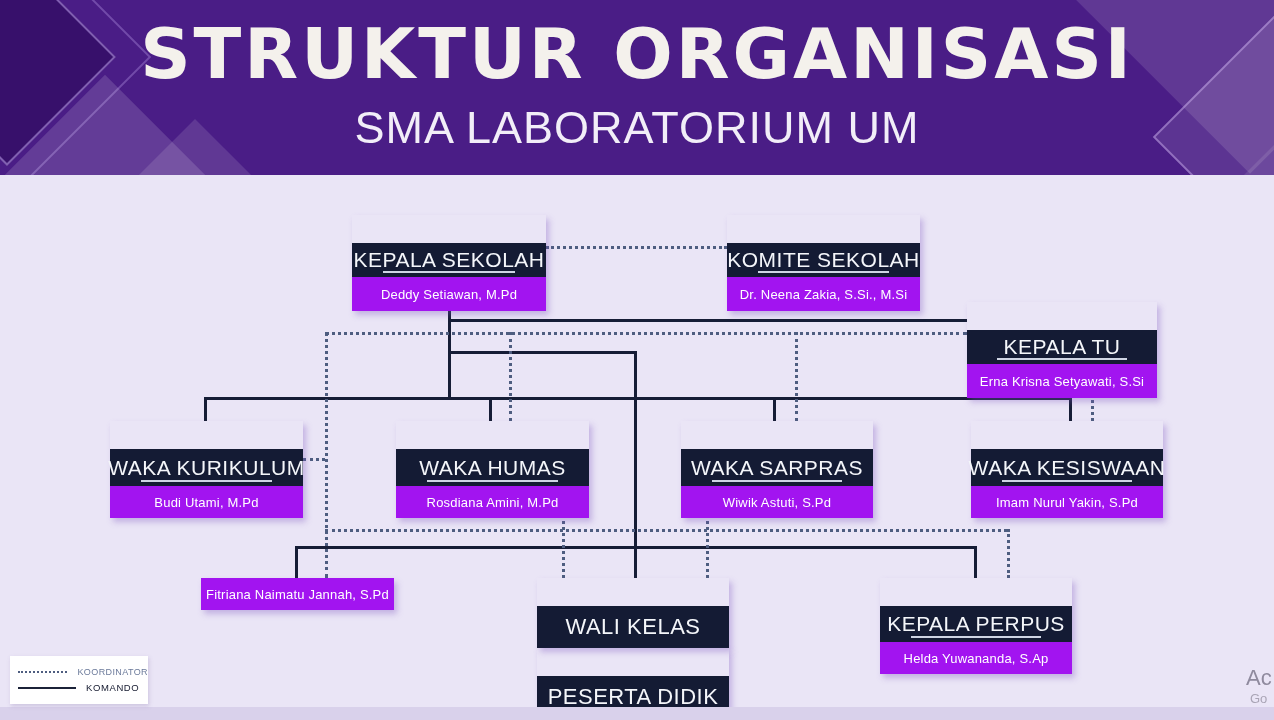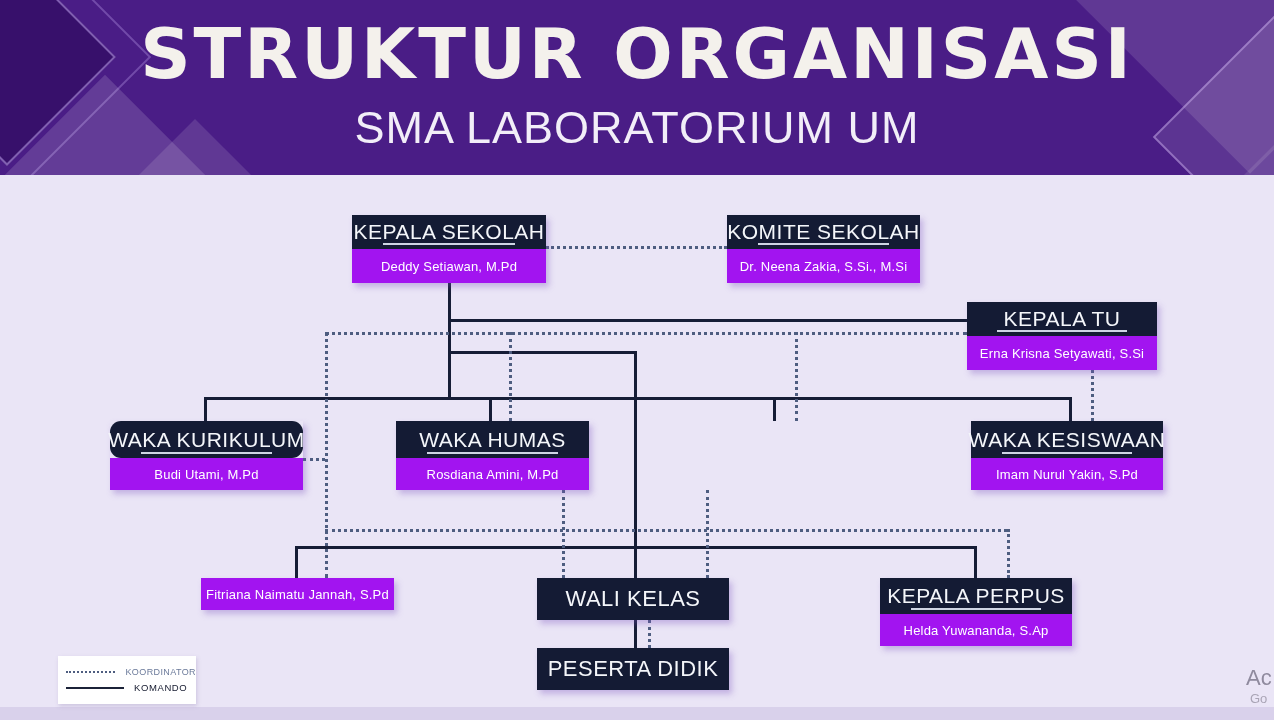--- a/index.html
+++ b/index.html
@@ -33,34 +33,34 @@
   .lh{position:absolute;height:0;border-top:3px solid #161d36;z-index:1;}
   .lv{position:absolute;width:0;border-left:3px solid #161d36;z-index:1;}
   .dh{position:absolute;height:0;border-top:3px dotted #4e5d80;z-index:1;}
   .dv{position:absolute;width:0;border-left:3px dotted #4e5d80;z-index:1;}
   
   .org-box{position:absolute;z-index:2;display:flex;flex-direction:column;
     box-shadow:3px 4px 6px rgba(120,80,190,.35);}
   .box-title{
     position:relative;background:#141b34;color:#f4f6fa;
     display:flex;align-items:center;justify-content:center;
-    font-size:21px;font-weight:400;letter-spacing:.5px;white-space:nowrap;
+    font-size:21px;font-weight:400;letter-spacing:.5px;white-space:nowrap;margin-top:28px;
   }
   .with-name .box-title::after{
     content:"";position:absolute;left:16%;right:16%;bottom:4px;height:2px;background:#cfd5e4;
   }
   .box-name{
     background:#a214f0;color:#ffffff;display:flex;align-items:center;justify-content:center;
     font-size:13px;letter-spacing:.2px;white-space:nowrap;
   }
   
   #legend{
     position:absolute;left:10px;top:656px;width:138px;height:44px;background:#ffffff;
     z-index:3;box-shadow:1px 2px 4px rgba(120,100,160,.25);
-    display:flex;flex-direction:column;justify-content:center;gap:5px;padding:2px 0;margin-left:48px;
+    display:flex;flex-direction:column;justify-content:center;gap:5px;padding:2px 0;
   }
   .legend-row{display:flex;align-items:center;gap:10px;padding-left:8px;}
   .legend-dotted{width:58px;border-top:2px dotted #4e5d80;}
   .legend-solid{width:58px;border-top:2px solid #1b2238;}
   .legend-label-k{font-size:9px;color:#6b7a9a;letter-spacing:.4px;}
   .legend-label-m{font-size:9.5px;color:#14192e;letter-spacing:.6px;}
   
   #bottom-strip{position:absolute;left:0;bottom:0;width:1274px;height:13px;background:#d9d1eb;z-index:2;}
   #watermark1{position:absolute;left:1246px;top:665px;font-size:22px;color:#8f8a9e;z-index:5;white-space:nowrap;}
   #watermark2{position:absolute;left:1250px;top:691px;font-size:13px;color:#a9a4b5;z-index:5;white-space:nowrap;}
@@ -118,29 +118,33 @@
     <div class="box-title" style="height:34px;">KOMITE SEKOLAH</div>
     <div class="box-name" style="height:34px;">Dr. Neena Zakia, S.Si., M.Si</div>
   </div>
 
   <div class="org-box with-name" style="left:967px;top:302px;width:190px;">
     <div class="box-title" style="height:34px;">KEPALA TU</div>
     <div class="box-name" style="height:34px;">Erna Krisna Setyawati, S.Si</div>
   </div>
 
   <div class="org-box with-name" style="left:110px;top:421px;width:193px;">
-    <div class="box-title" style="height:37px;border-radius:11px;">WAKA KURIKULUM</div>
+    <div class="box-title" style="height:37px;">WAKA KURIKULUM</div>
     <div class="box-name" style="height:32px;">Budi Utami, M.Pd</div>
   </div>
 
   <div class="org-box with-name" style="left:396px;top:421px;width:193px;">
     <div class="box-title" style="height:37px;">WAKA HUMAS</div>
     <div class="box-name" style="height:32px;">Rosdiana Amini, M.Pd</div>
   </div>
 
+  <div class="org-box with-name" style="left:681px;top:421px;width:192px;">
+    <div class="box-title" style="height:37px;">WAKA SARPRAS</div>
+    <div class="box-name" style="height:32px;">Wiwik Astuti, S.Pd</div>
+  </div>
 
   <div class="org-box with-name" style="left:971px;top:421px;width:192px;">
     <div class="box-title" style="height:37px;">WAKA KESISWAAN</div>
     <div class="box-name" style="height:32px;">Imam Nurul Yakin, S.Pd</div>
   </div>
 
   <div class="org-box with-name" style="left:201px;top:578px;width:193px;">
     <div class="box-name" style="height:32px;">Fitriana Naimatu Jannah, S.Pd</div>
   </div>
 

